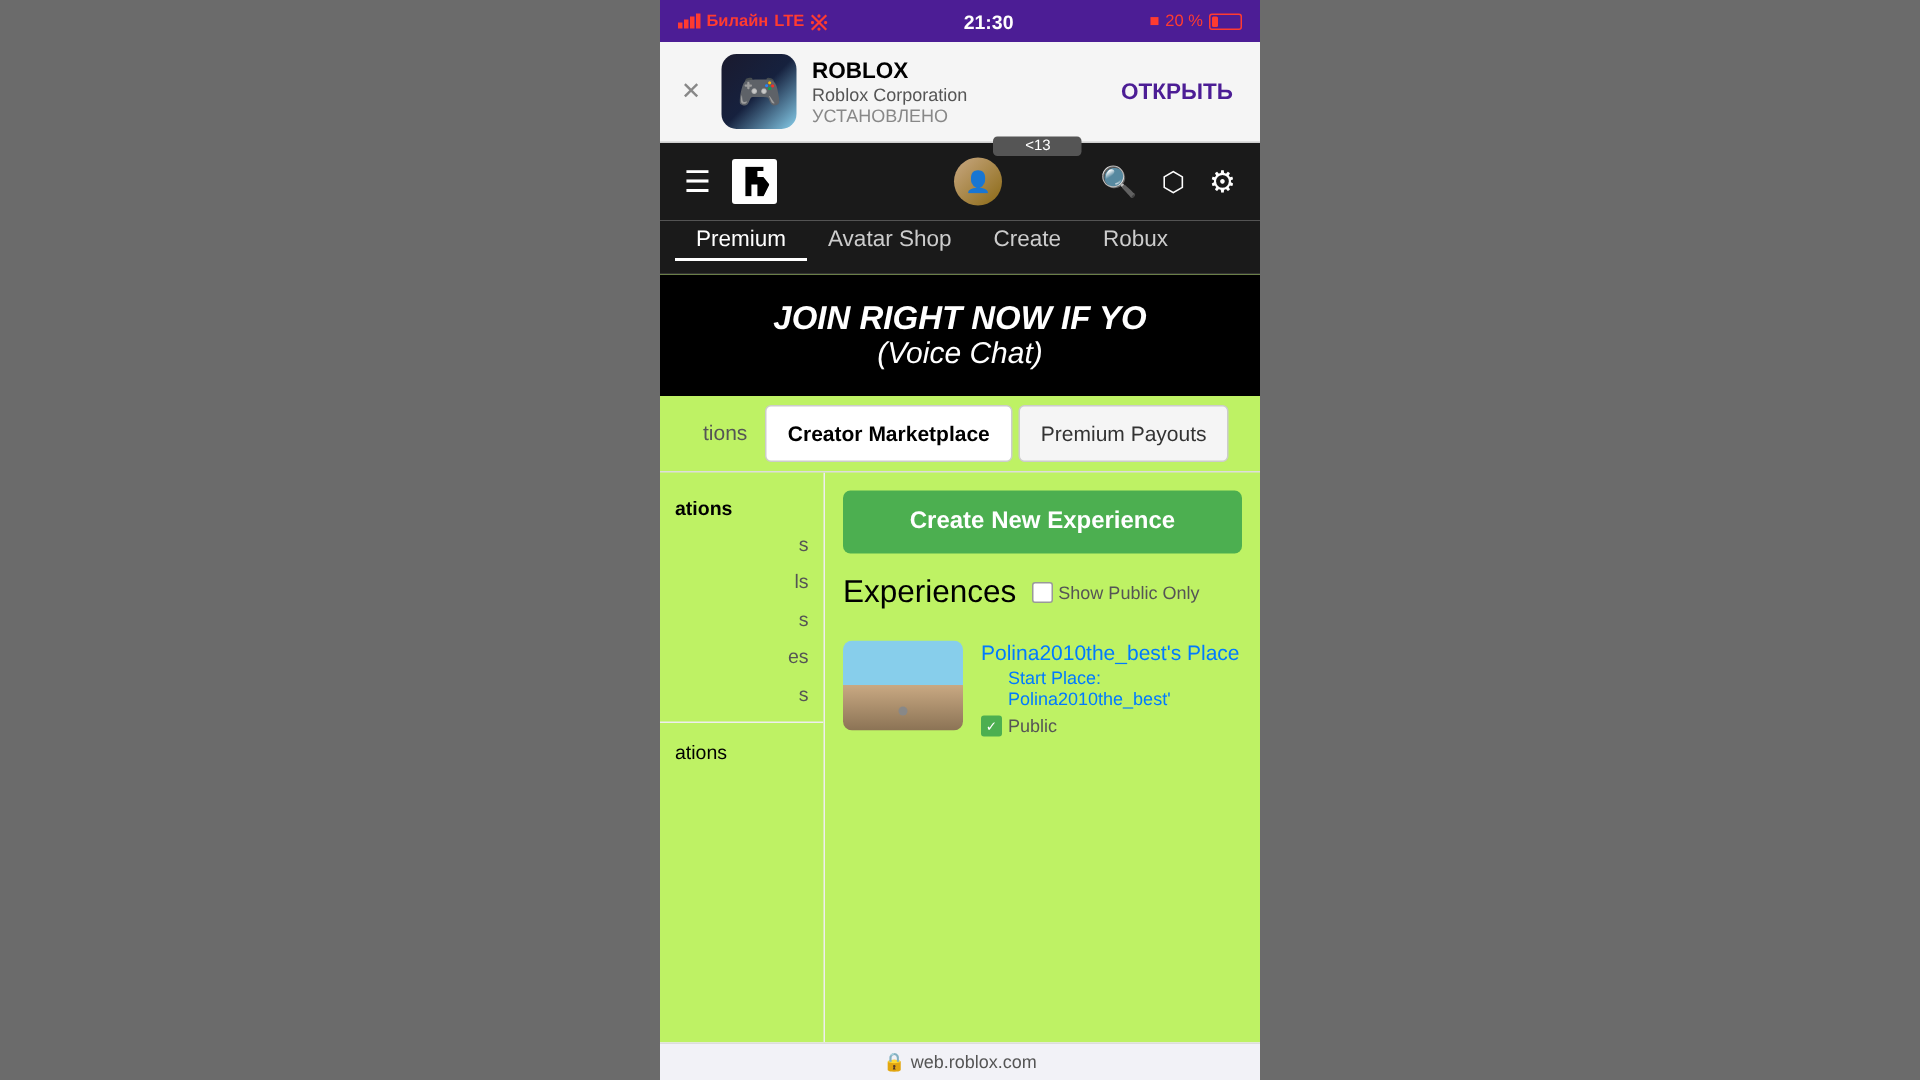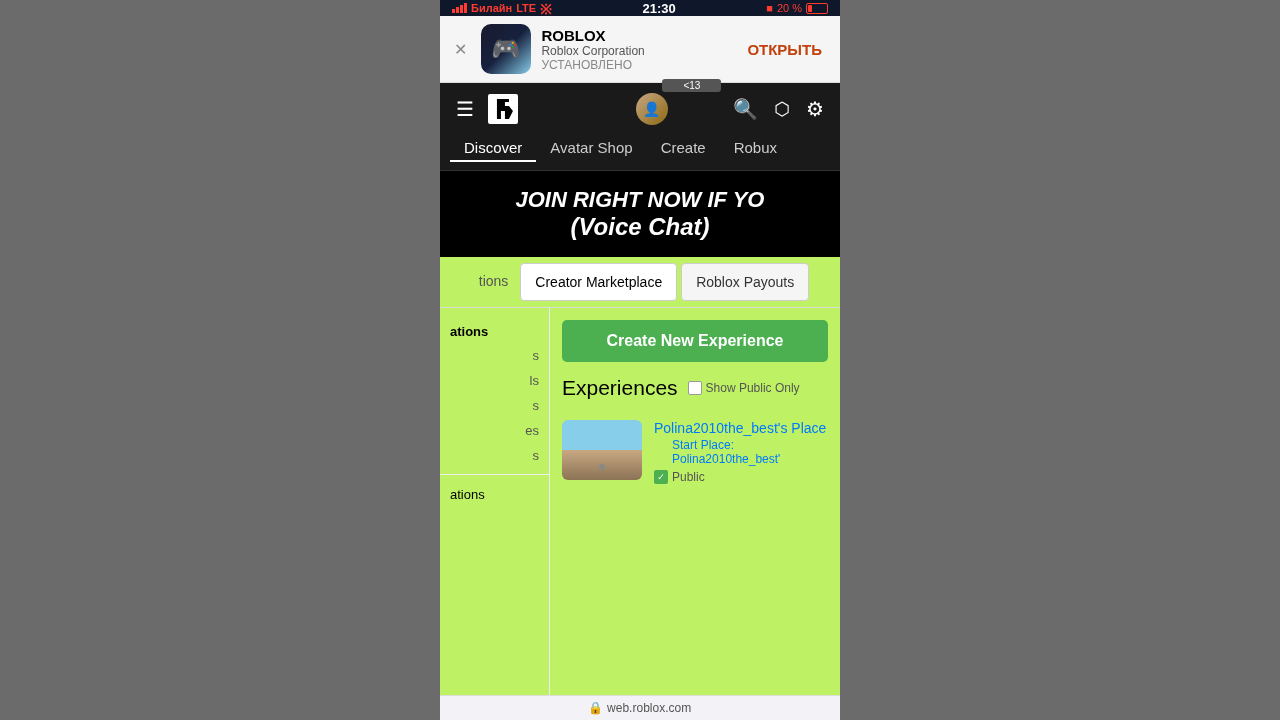--- a/index.html
+++ b/index.html
@@ -19,28 +19,28 @@
       height: 720px;
       background: #fff;
       position: relative;
       overflow: hidden;
       display: flex;
       flex-direction: column;
     }
 
     
     .status-bar {
-      background: #0f172a;
+      background: #4c1d95;
       color: #fff;
       display: flex;
       justify-content: space-between;
       align-items: center;
       padding: 3px 12px;
       font-size: 12px;
-      height: 16px;
+      height: 28px;
       flex-shrink: 0;
     }
     .status-left {
       display: flex;
       align-items: center;
       gap: 4px;
       color: #ff3b30;
       font-size: 11px;
       font-weight: 600;
     }
@@ -120,21 +120,21 @@
     }
     .banner-subtitle {
       font-size: 12px;
       color: #555;
     }
     .banner-installed {
       font-size: 12px;
       color: #888;
     }
     .banner-open-btn {
-      color: #c2410c;
+      color: #4c1d95;
       font-size: 15px;
       font-weight: 600;
       background: none;
       border: none;
       cursor: pointer;
       padding: 4px 8px;
     }
 
     
     .nav-bar {
@@ -240,22 +240,22 @@
     .hero-title {
       color: #fff;
       font-size: 22px;
       font-weight: 900;
       text-transform: uppercase;
       font-style: italic;
       line-height: 1.2;
     }
     .hero-subtitle {
       color: #fff;
-      font-size: 24px;
-      font-weight: 700;
+      font-size: 20px;
+      font-weight: 400;
       font-style: italic;
     }
 
     
     .content-tabs {
       display: flex;
       border-bottom: 1px solid #ddd;
       padding: 0 0 0 0;
       flex-shrink: 0;
       overflow: hidden;
@@ -268,21 +268,21 @@
       color: #333;
       white-space: nowrap;
       border: 1px solid #ccc;
       background: #f5f5f5;
       margin: 6px 2px;
       border-radius: 4px;
     }
     .ctab.active {
       background: #fff;
       color: #000;
-      font-weight: 400;
+      font-weight: 700;
     }
     .ctab-partial {
       color: #555;
       padding: 10px 8px;
       font-size: 14px;
       margin: 6px 2px;
     }
 
     
     .page-body {
@@ -514,37 +514,37 @@
     <div style="display:flex; align-items:flex-start; gap:0;">
       <div class="nav-avatar">👤</div>
       <span class="nav-badge">&lt;13</span>
     </div>
     <span class="nav-icon">🔍</span>
     <span class="nav-icon" style="font-size:18px;">⬡</span>
     <span class="nav-icon">⚙</span>
   </div>
 
   <div class="tab-bar">
-    <div class="tab-item active">Discover</div>
+    <div class="tab-item active">Premium</div>
     <div class="tab-item">Avatar Shop</div>
     <div class="tab-item">Create</div>
     <div class="tab-item">Robux</div>
   </div>
 
   <div class="main-content">
 
     <div class="hero-banner">
       <div class="hero-title">JOIN RIGHT NOW IF YO</div>
       <div class="hero-subtitle">(Voice Chat)</div>
     </div>
 
     <div class="content-tabs">
       <span class="ctab-partial">tions</span>
       <div class="ctab active">Creator Marketplace</div>
-      <div class="ctab">Roblox Payouts</div>
+      <div class="ctab">Premium Payouts</div>
     </div>
 
     <div class="page-body">
 
       <div class="sidebar">
         <div class="sidebar-section-title">ations</div>
         <div class="sidebar-item">s</div>
         <div class="sidebar-item">ls</div>
         <div class="sidebar-item">s</div>
         <div class="sidebar-item">es</div>

